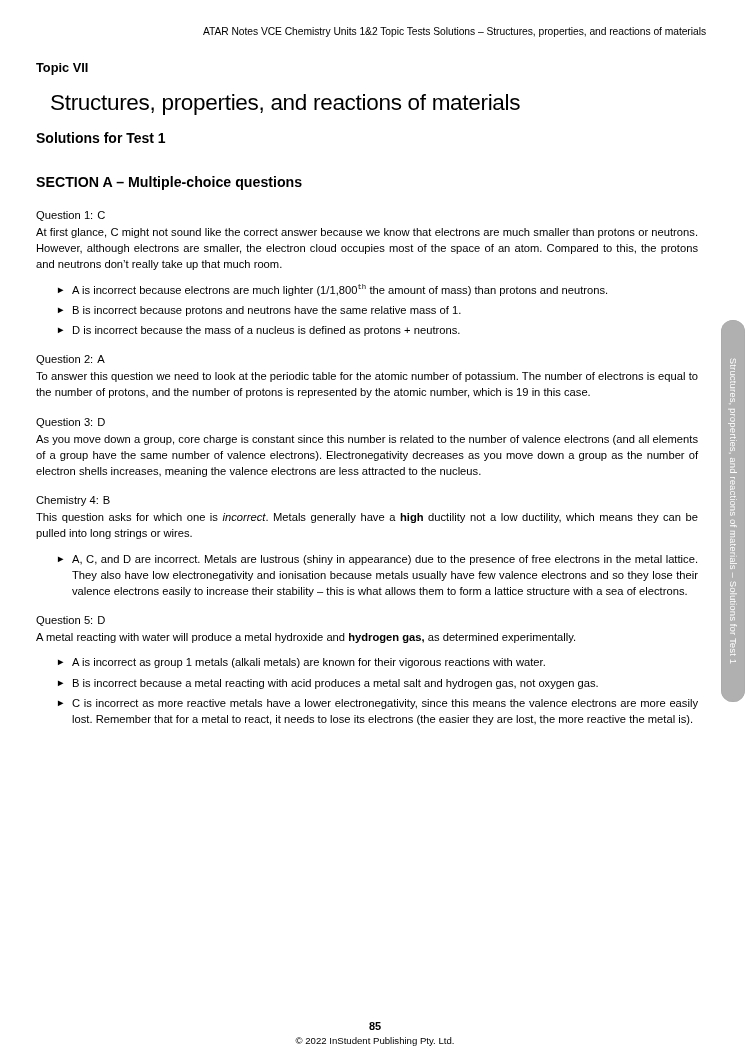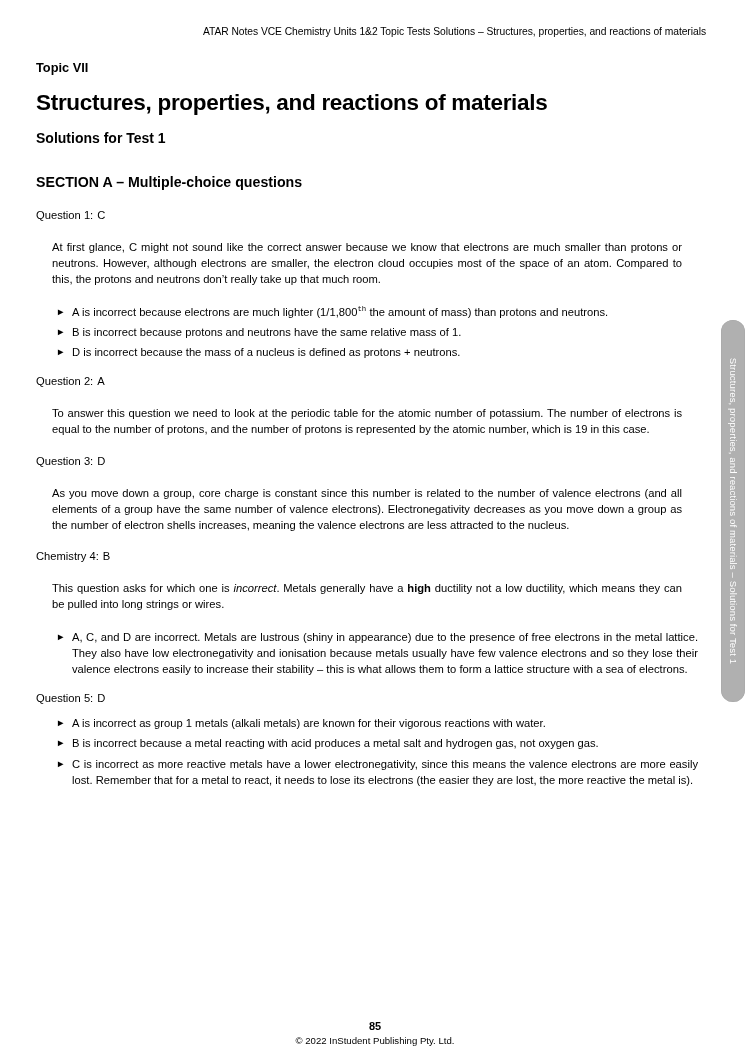--- a/index.html
+++ b/index.html
@@ -45,24 +45,24 @@
 
   .topic-label {
     font-size: 12.8px;
     font-weight: bold;
     line-height: 16px;
     margin: 0 0 13px 0;
   }
 
   .doc-title {
     font-size: 22.5px;
-    font-weight: bold;
+    font-weight: normal;
     line-height: 27px;
     letter-spacing: -0.3px;
-    margin: 0 0 14px 0;
+    margin: 0 0 14px 14px;
   }
 
   .solutions-for {
     font-size: 14px;
     font-weight: bold;
     line-height: 17px;
     margin: 0 0 26px 0;
   }
 
   .section-heading {
@@ -87,21 +87,21 @@
   .question-head .q-answer {
     font-weight: normal;
     padding-left: 4px;
   }
 
   .q-body {
     font-size: 11.2px;
     line-height: 16.2px;
     text-align: justify;
     text-justify: inter-word;
-    margin: 16px;
+    margin: 0;
     hyphens: none;
   }
 
   .bullets {
     list-style: none;
     margin: 9px 0 0 0;
     padding: 0;
   }
   .bullets li {
     position: relative;
@@ -226,20 +226,21 @@
           <p class="q-body">This question asks for which one is <span class="ital">incorrect</span>. Metals generally have a <span class="bold">high</span> ductility not a low ductility, which means they can be pulled into long strings or wires.</p>
           <ul class="bullets">
             <li>
               <span class="bullet-marker">►</span>
               <span class="bullet-text">A, C, and D are incorrect.  Metals are lustrous (shiny in appearance) due to the presence of free electrons in the metal lattice.  They also have low electronegativity and ionisation because metals usually have few valence electrons and so they lose their valence electrons easily to increase their stability – this is what allows them to form a lattice structure with a sea of electrons.</span>
             </li>
           </ul>
         </div>
         <div class="question-block">
           <div class="question-head"><span class="q-label">Question 5:</span><span class="q-answer">D</span></div>
+          <p class="q-body">A metal reacting with water will produce a metal hydroxide and <span class="bold">hydrogen gas,</span> as determined experimentally.</p>
           <ul class="bullets">
             <li>
               <span class="bullet-marker">►</span>
               <span class="bullet-text">A is incorrect as group 1 metals (alkali metals) are known for their vigorous reactions with water.</span>
             </li>
             <li>
               <span class="bullet-marker">►</span>
               <span class="bullet-text">B is incorrect because a metal reacting with acid produces a metal salt and hydrogen gas, not oxygen gas.</span>
             </li>
             <li>

